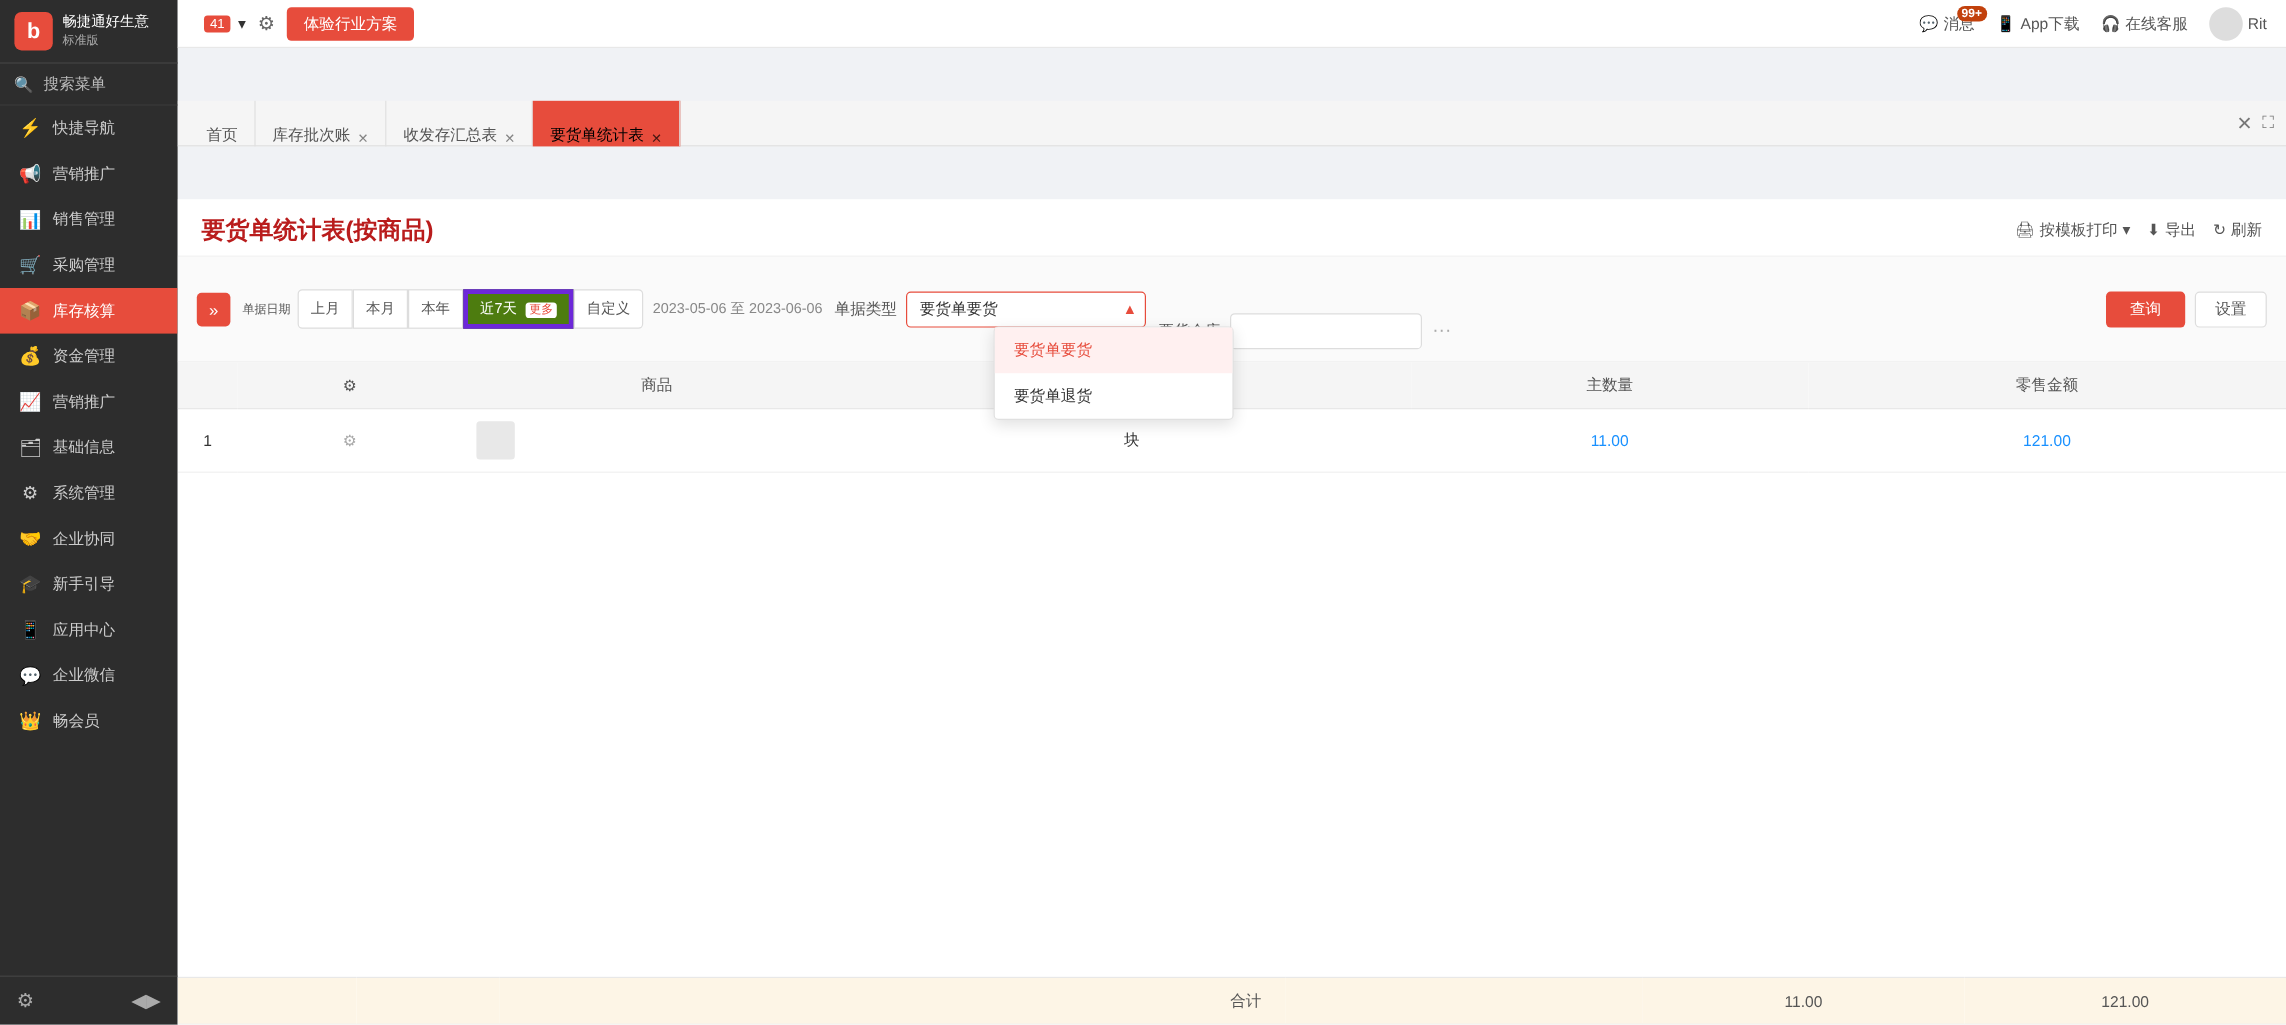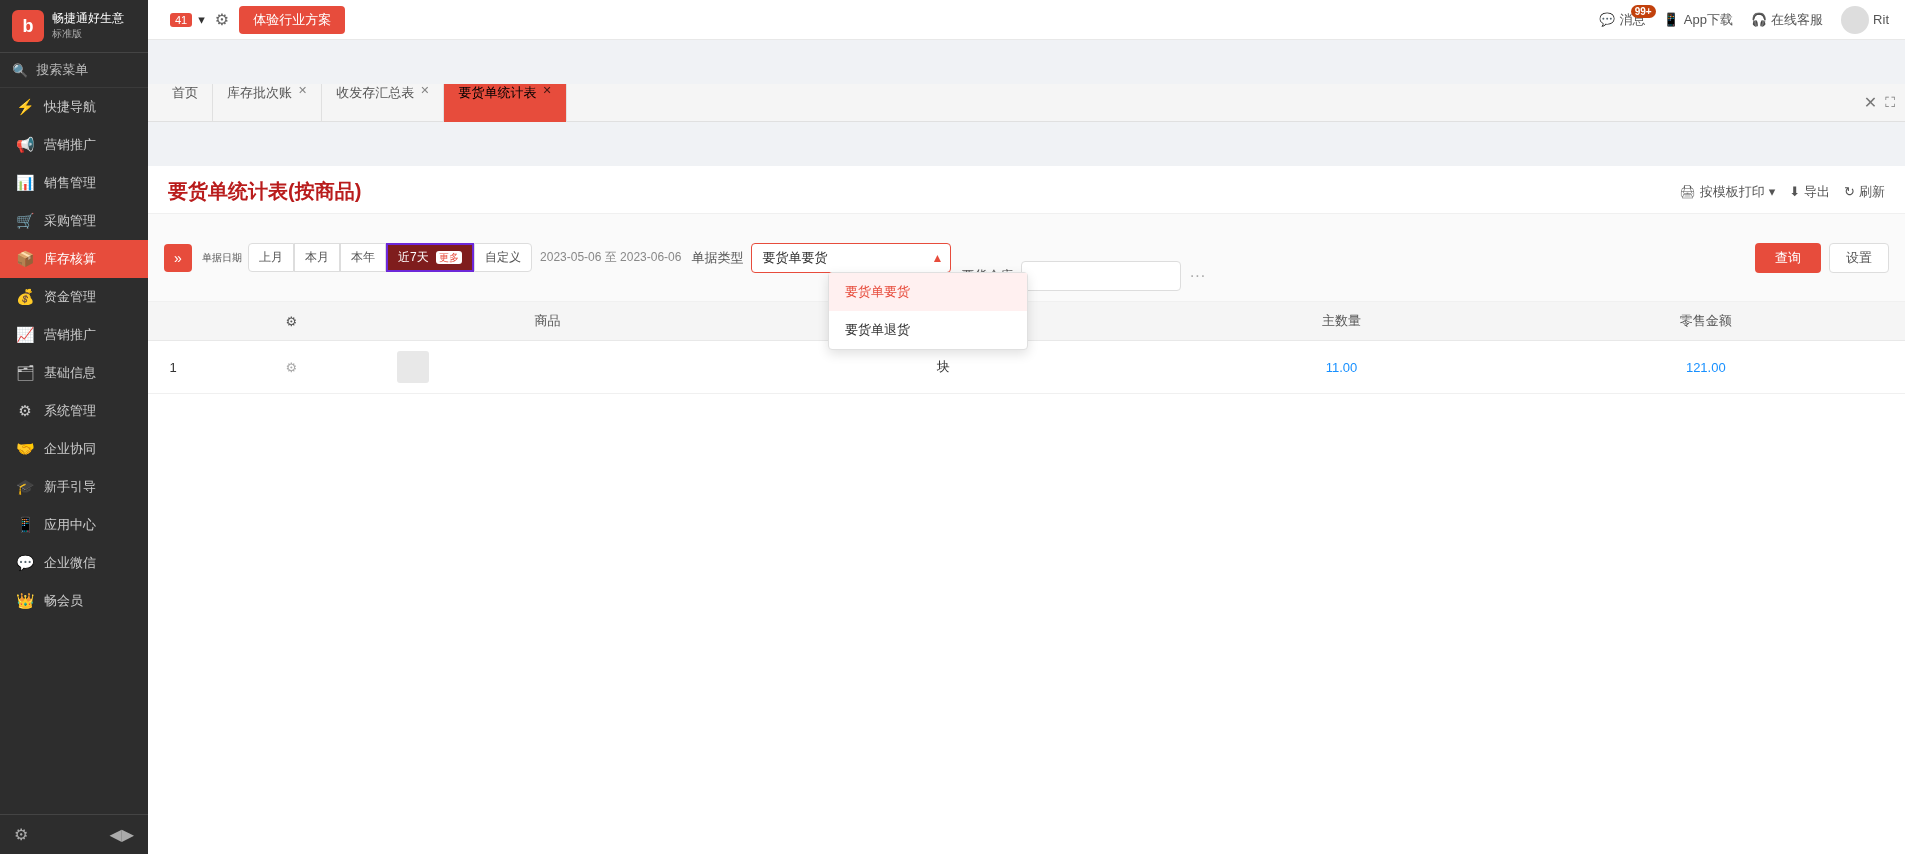--- a/index.html
+++ b/index.html
@@ -161,21 +161,21 @@
       border-bottom: 1px solid #e0e0e0;
       display: flex;
       align-items: center;
       padding: 0 10px;
       gap: 0;
       flex-shrink: 0;
       position: relative;
     }
     .tab {
       display: flex;
-      align-items: flex-start;
+      align-items: flex-end;
       padding: 0 14px;
       height: 38px;
       font-size: 13px;
       cursor: pointer;
       color: #555;
       border-right: 1px solid #e0e0e0;
       white-space: nowrap;
       gap: 6px;
     }
     .tab.active {
@@ -271,23 +271,23 @@
       border: 1px solid #ddd;
       background: #fff;
       cursor: pointer;
       color: #555;
     }
     .filter-date-btn:first-child { border-radius: 4px 0 0 4px; }
     .filter-date-btn:last-child { border-radius: 0 4px 4px 0; }
     .filter-date-badge {
       padding: 4px 10px;
       font-size: 12px;
-      background: #7f1d1d;
-      color: #fff;
-      border: 2px solid #6d28d9;
+      background: #4d7c0f;
+      color: #fff;
+      border: 4px solid #6d28d9;
       cursor: pointer;
     }
     .filter-custom-btn {
       padding: 4px 10px;
       font-size: 12px;
       border: 1px solid #ddd;
       background: #fff;
       cursor: pointer;
       color: #555;
       border-radius: 0 4px 4px 0;
@@ -668,15 +668,27 @@
         </div>
       </td>
       <td>块</td>
       <td style="color:#1890ff;">11.00</td>
       <td style="color:#1890ff;">121.00</td>
     </tr>
           </tbody>
       </table>
     </div>
 
+    <table style="width:100%;border-collapse:collapse;">
+      <tbody>
+        <tr style="background:#fdf5e6;border-top:1px solid #e8e8e8;">
+          <td style="width:50px;"></td>
+          <td style="width:40px;"></td>
+          <td style="width:220px;text-align:right;padding:10px 20px 10px 12px;color:#555;font-size:13px;">合计</td>
+          <td style="width:100px;text-align:center;padding:10px 12px;color:#555;font-size:13px;"></td>
+          <td style="width:90px;text-align:center;padding:10px 12px;color:#555;font-size:13px;">11.00</td>
+          <td style="width:90px;text-align:center;padding:10px 12px;color:#555;font-size:13px;">121.00</td>
+        </tr>
+      </tbody>
+    </table>
 
   </div>
 </div>
 
 </body></html>

